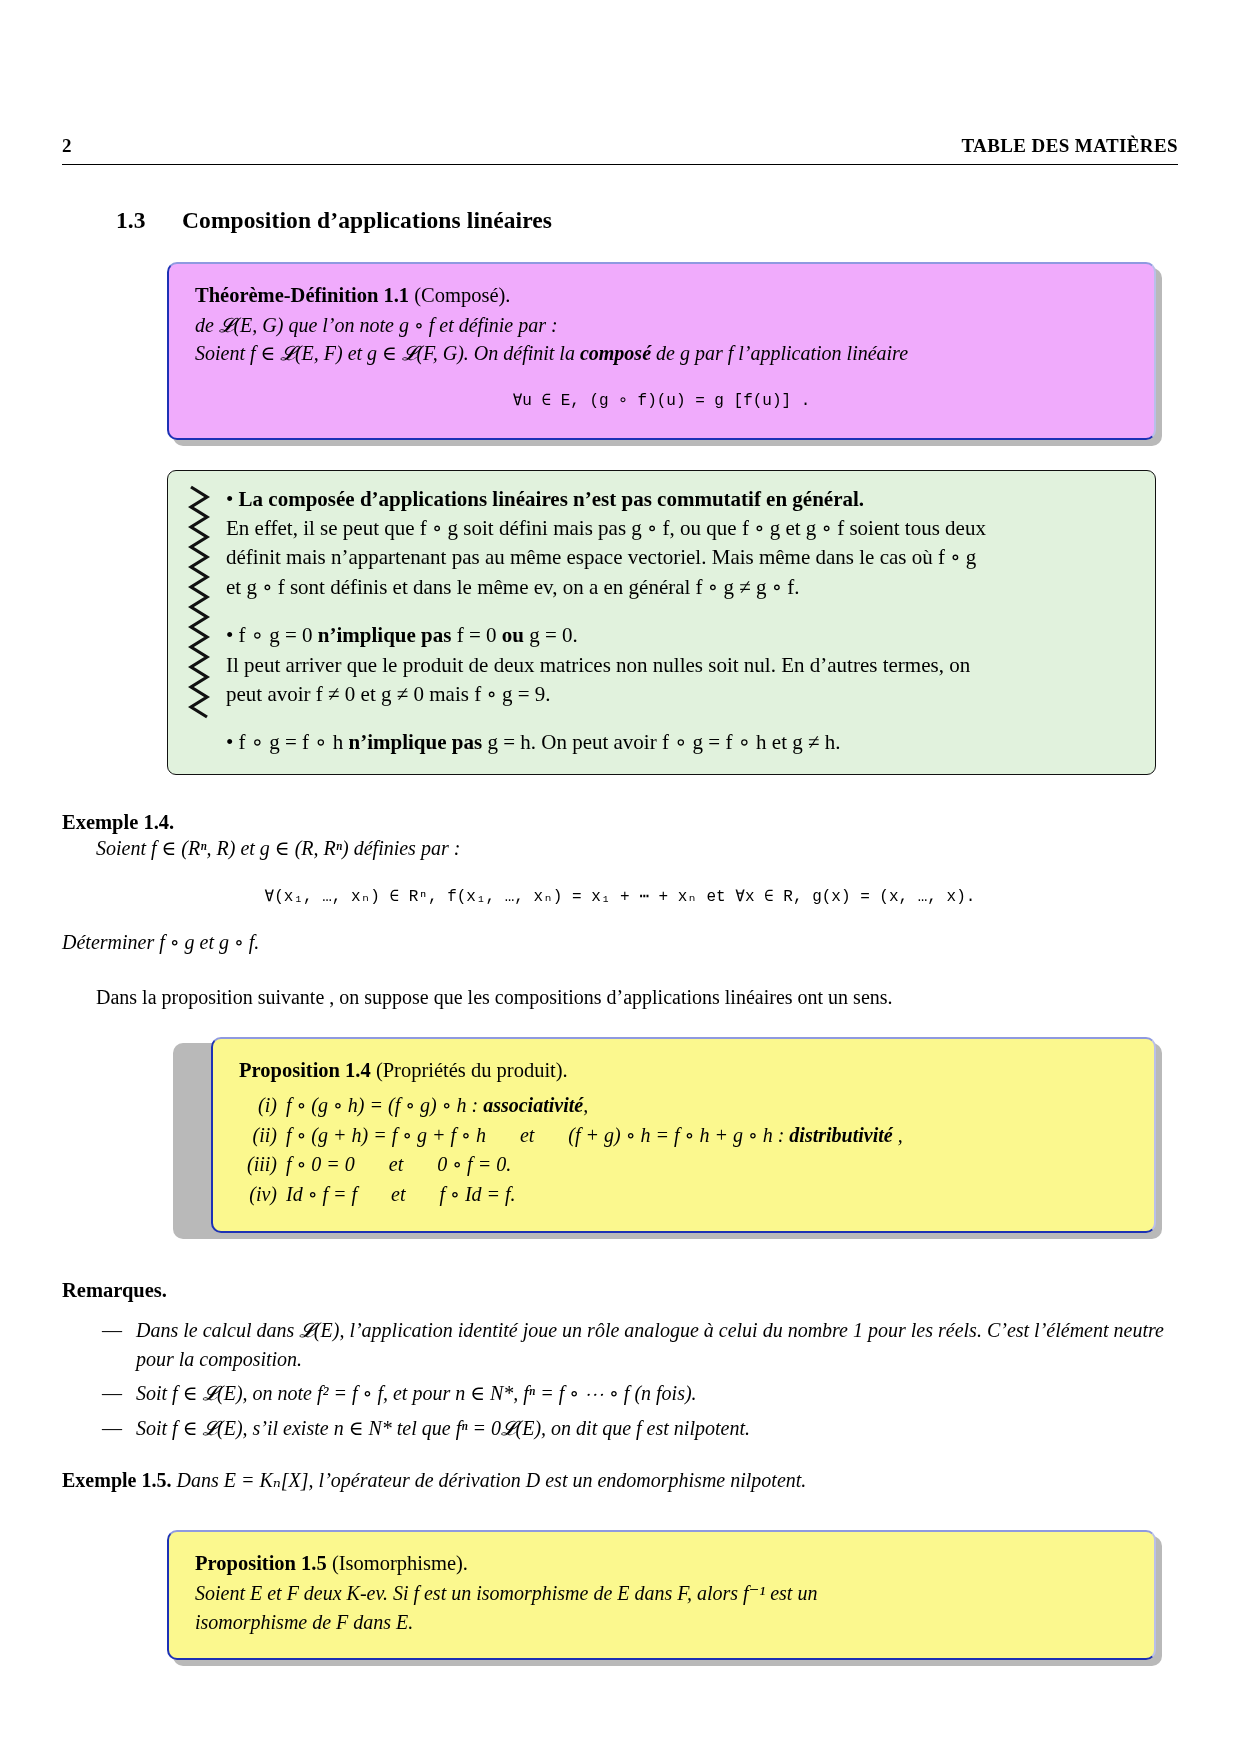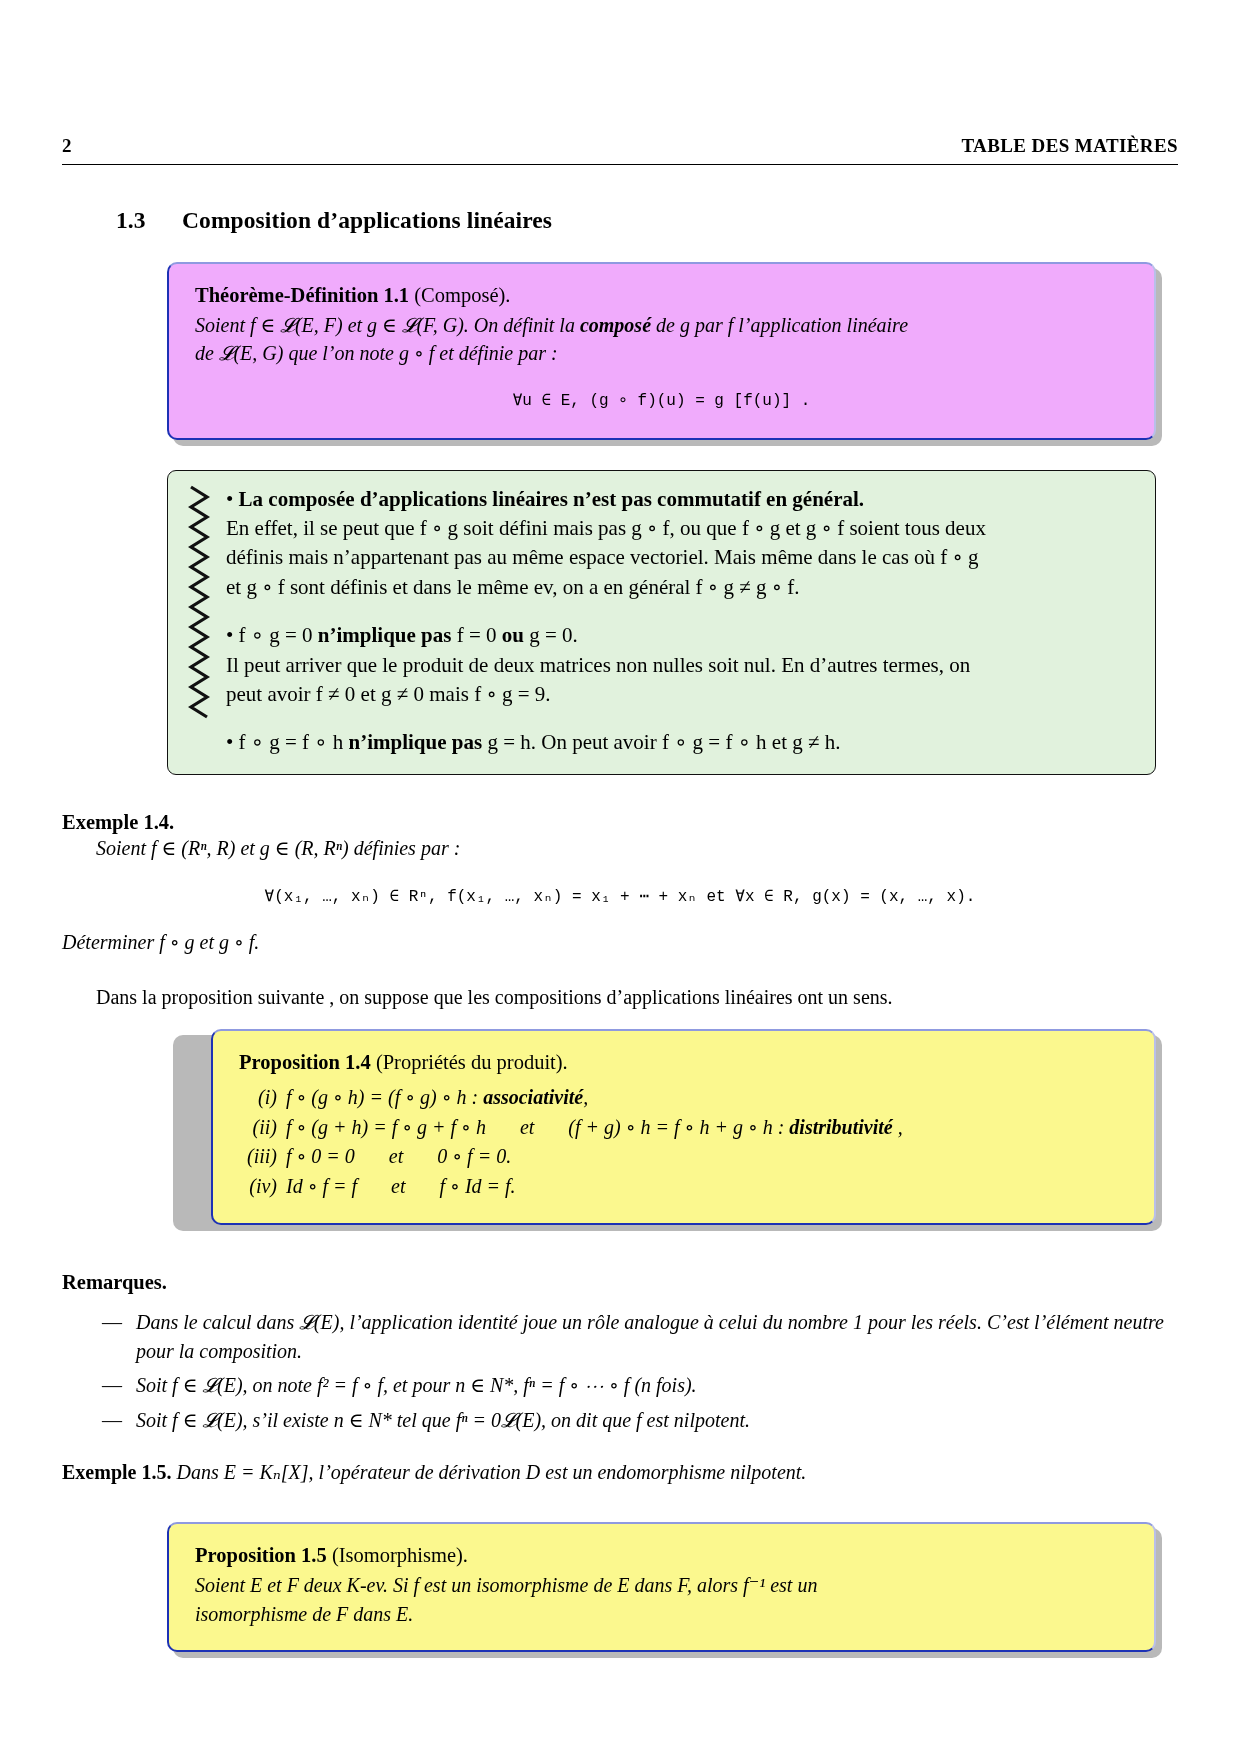--- a/index.html
+++ b/index.html
@@ -222,45 +222,45 @@
       <span class="num">1.3</span><span>Composition d’applications linéaires</span>
     </div>
 
     <div class="boxwrap" style="margin-top:28px;">
       <div class="shadow"></div>
       <div class="thmbox">
         <div class="boxtitle">
           <span>Théorème-Définition 1.1</span>
           <span class="paren">(Composé).</span>
         </div>
+        <div class="bodyline it">de 𝓛(E, G) que l’on note g ∘ f et définie par :</div>
         <div class="bodyline it">
           <span>Soient f ∈ 𝓛(E, F) et g ∈ 𝓛(F, G). On définit la </span><b>composé</b><span> de g par f l’application linéaire</span>
         </div>
-        <div class="bodyline it">de 𝓛(E, G) que l’on note g ∘ f et définie par :</div>
         <div class="display">∀u ∈ E, (g ∘ f)(u) = g [f(u)] .</div>
       </div>
     </div>
 
     <div class="boxwrap" style="margin-top:30px;">
       <div class="attbox">
 
         <div class="att-body">
           <span class="zigzag">
             <svg width="24" height="240" viewBox="0 0 24 240" preserveAspectRatio="none" aria-hidden="true">
               <path d="M3 2 L19 12 L3 22 L19 32 L3 42 L19 52 L3 62 L19 72 L3 82 L19 92 L3 102 L19 112 L3 122 L19 132 L3 142 L19 152 L3 162 L19 172 L3 182 L19 192 L3 202 L19 212 L3 222 L19 232" fill="none" stroke="#111111" stroke-width="3.2" stroke-linejoin="miter" stroke-linecap="butt"></path>
             </svg>
           </span>
 
           <div class="att-para">
             <p>
               <span>•</span>
               <b>La composée d’applications linéaires n’est pas commutatif en général.</b>
             </p>
             <p>En effet, il se peut que f ∘ g soit défini mais pas g ∘ f, ou que f ∘ g et g ∘ f soient tous deux</p>
-            <p>définis mais n’appartenant pas au même espace vectoriel. Mais même dans le cas où f ∘ g</p>
+            <p>définit mais n’appartenant pas au même espace vectoriel. Mais même dans le cas où f ∘ g</p>
             <p>et g ∘ f sont définis et dans le même ev, on a en général f ∘ g ≠ g ∘ f.</p>
           </div>
 
           <div class="att-para">
             <p>
               <span>•</span>
               <span class="mi">f ∘ g = 0 </span><b>n’implique pas</b><span class="mi"> f = 0 </span><b>ou</b><span class="mi"> g = 0.</span>
             </p>
             <p>Il peut arriver que le produit de deux matrices non nulles soit nul. En d’autres termes, on</p>
             <p>peut avoir f ≠ 0 et g ≠ 0 mais f ∘ g = 9.</p>
@@ -278,21 +278,21 @@
 
     <div class="blk" style="margin-top:36px;">
       <div class="ex-head">Exemple 1.4.</div>
       <div class="para indent ital">Soient f ∈ (Rⁿ, R) et g ∈ (R, Rⁿ) définies par :</div>
       <div class="display" style="margin-top:24px;">∀(x₁, …, xₙ) ∈ Rⁿ, f(x₁, …, xₙ) = x₁ + ⋯ + xₙ et ∀x ∈ R, g(x) = (x, …, x).</div>
       <div class="para ital" style="margin-top:22px;">Déterminer f ∘ g et g ∘ f.</div>
     </div>
 
     <div class="para indent" style="margin-top:26px;">Dans la proposition suivante , on suppose que les compositions d’applications linéaires ont un sens.</div>
 
-    <div class="boxwrap" style="margin-top:18px;padding-left:44px;">
+    <div class="boxwrap" style="margin-top:26px;padding-left:44px;">
       <div class="shadow"></div>
       <div class="propbox">
         <div class="boxtitle">
           <span>Proposition 1.4</span>
           <span class="paren">(Propriétés du produit).</span>
         </div>
         <div class="prop-list">
           <div class="prop-item">
             <span class="lbl">(i)</span><span>f ∘ (g ∘ h) = (f ∘ g) ∘ h : </span><b>associativité</b><span>,</span>
           </div>

